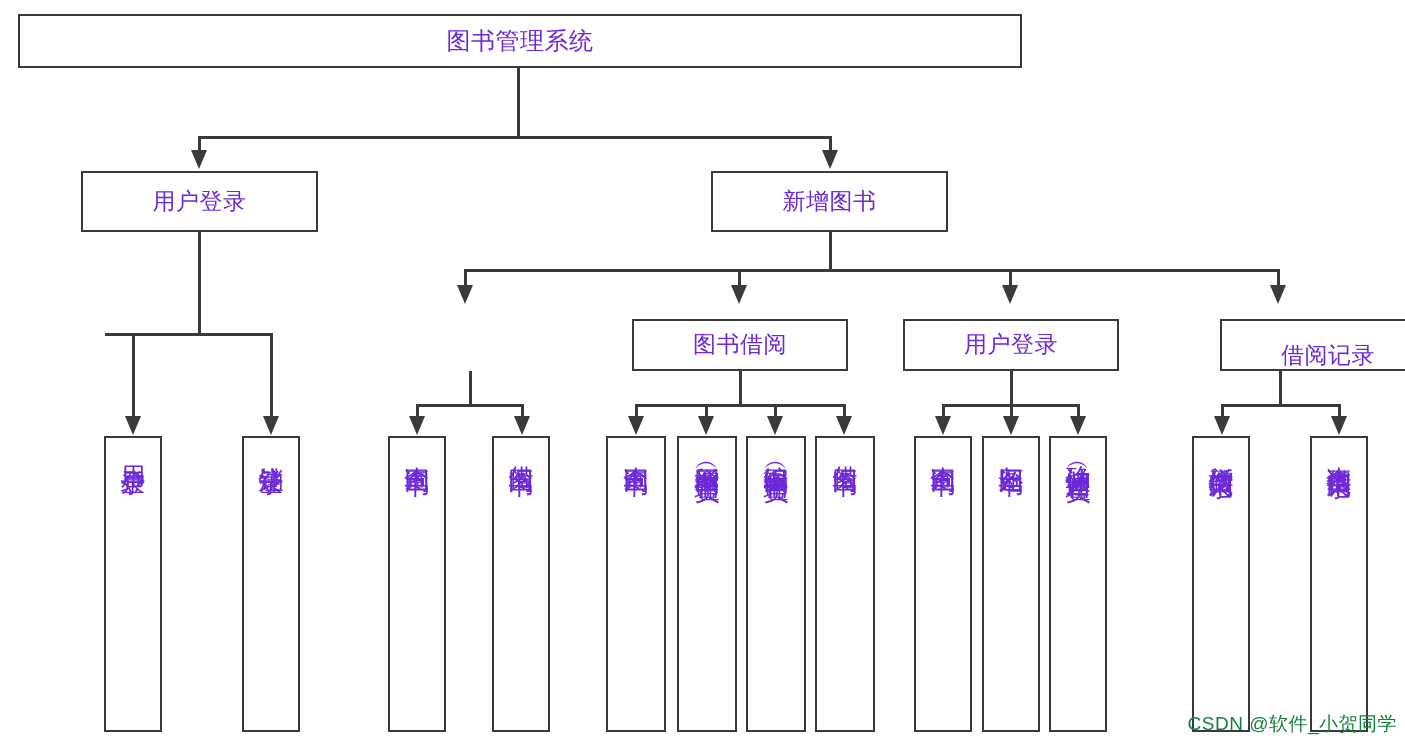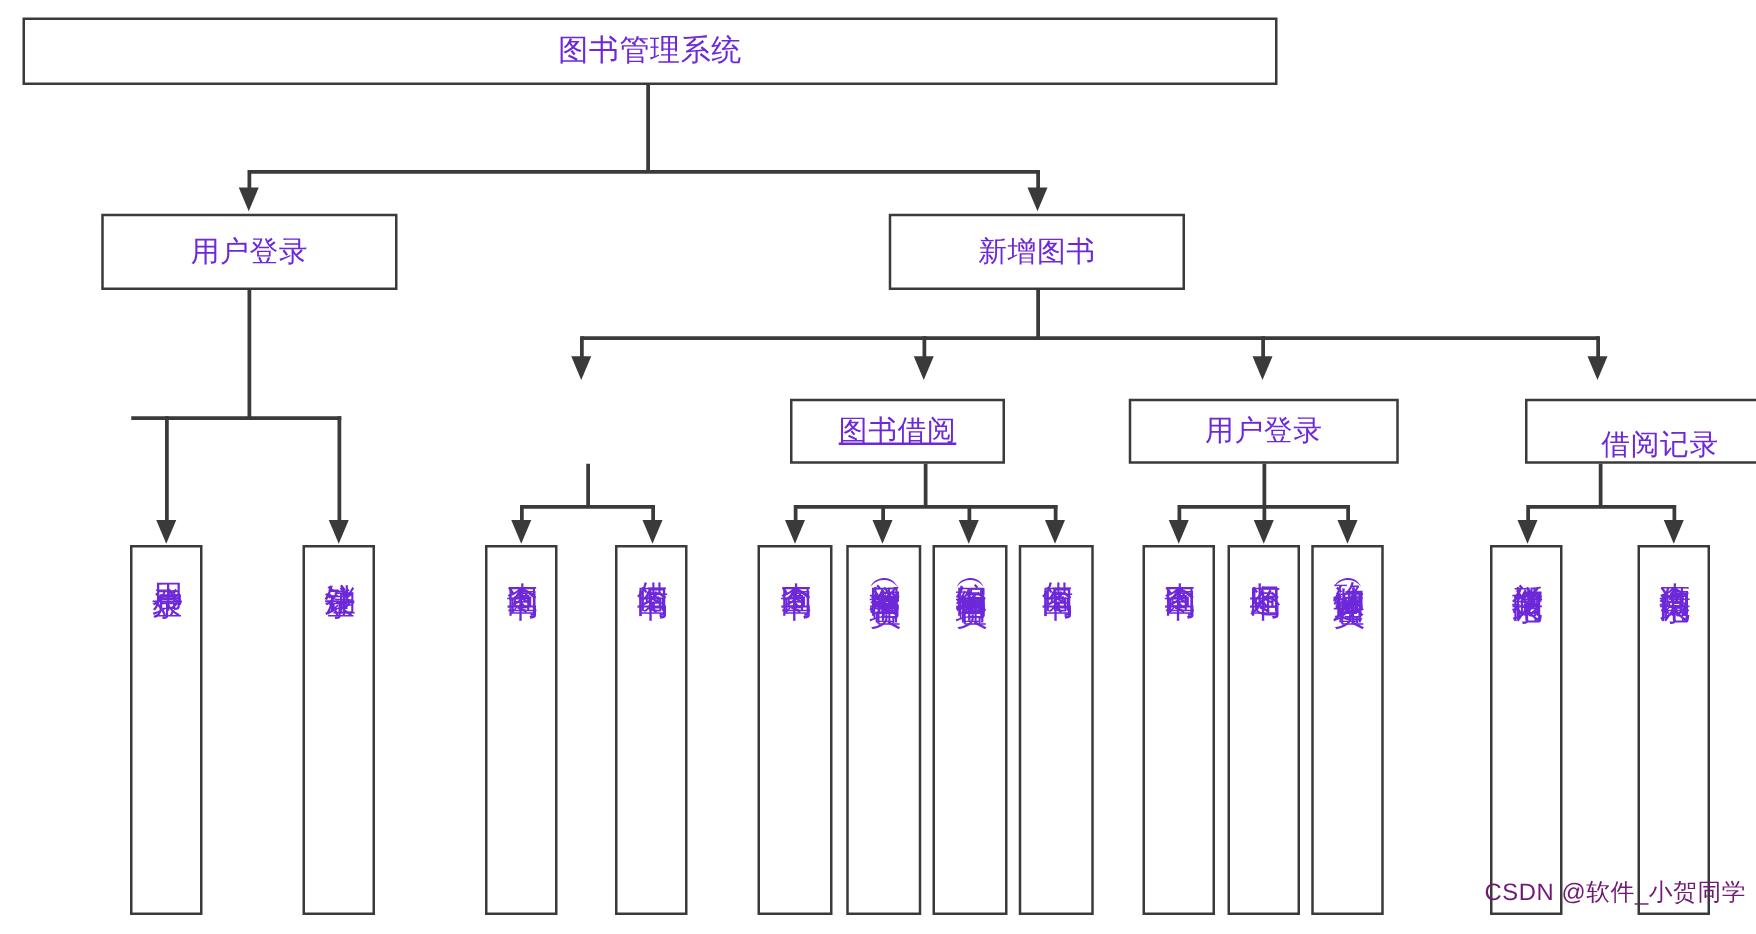--- a/index.html
+++ b/index.html
@@ -75,23 +75,23 @@
     height: 0;
     border-left: 8px solid transparent;
     border-right: 8px solid transparent;
     border-top: 19px solid #3a3a3a;
   }
 
   
   #watermark {
     position: absolute;
     right: 8px;
-    bottom: 20px;
+    bottom: 10px;
     font-size: 19px;
-    color: #701a75;
+    color: #15803d;
     white-space: nowrap;
     letter-spacing: 0.5px;
     font-family: "Liberation Sans", "DejaVu Sans", sans-serif;
   }
 </style>
 </head>
 <body>
 
 <div id="canvas">
 
@@ -126,21 +126,21 @@
   <div class="hline" style="left:465px; top:269px; width:814px;"></div>
   <div class="vline" style="left:464px; top:269px; height:18px;"></div>
   <div class="arrow" style="left:457px; top:285px;"></div>
   <div class="vline" style="left:738px; top:269px; height:18px;"></div>
   <div class="arrow" style="left:731px; top:285px;"></div>
   <div class="vline" style="left:1009px; top:269px; height:18px;"></div>
   <div class="arrow" style="left:1002px; top:285px;"></div>
   <div class="vline" style="left:1277px; top:269px; height:18px;"></div>
   <div class="arrow" style="left:1270px; top:285px;"></div>
 
-  <div class="node horiz" style="left:632px; top:319px; width:172px; height:52px;text-decoration:underline;">
+  <div class="node horiz" style="left:632px; top:319px; width:216px; height:52px;">
     <span class="label">图书借阅</span>
   </div>
   <div class="node horiz" style="left:903px; top:319px; width:216px; height:52px;">
     <span class="label">用户登录</span>
   </div>
   <div class="node horiz" style="left:1220px; top:319px; width:216px; height:52px;align-items:flex-end;">
     <span class="label">借阅记录</span>
   </div>
 
   <div class="vline" style="left:469px; top:371px; height:35px;"></div>

